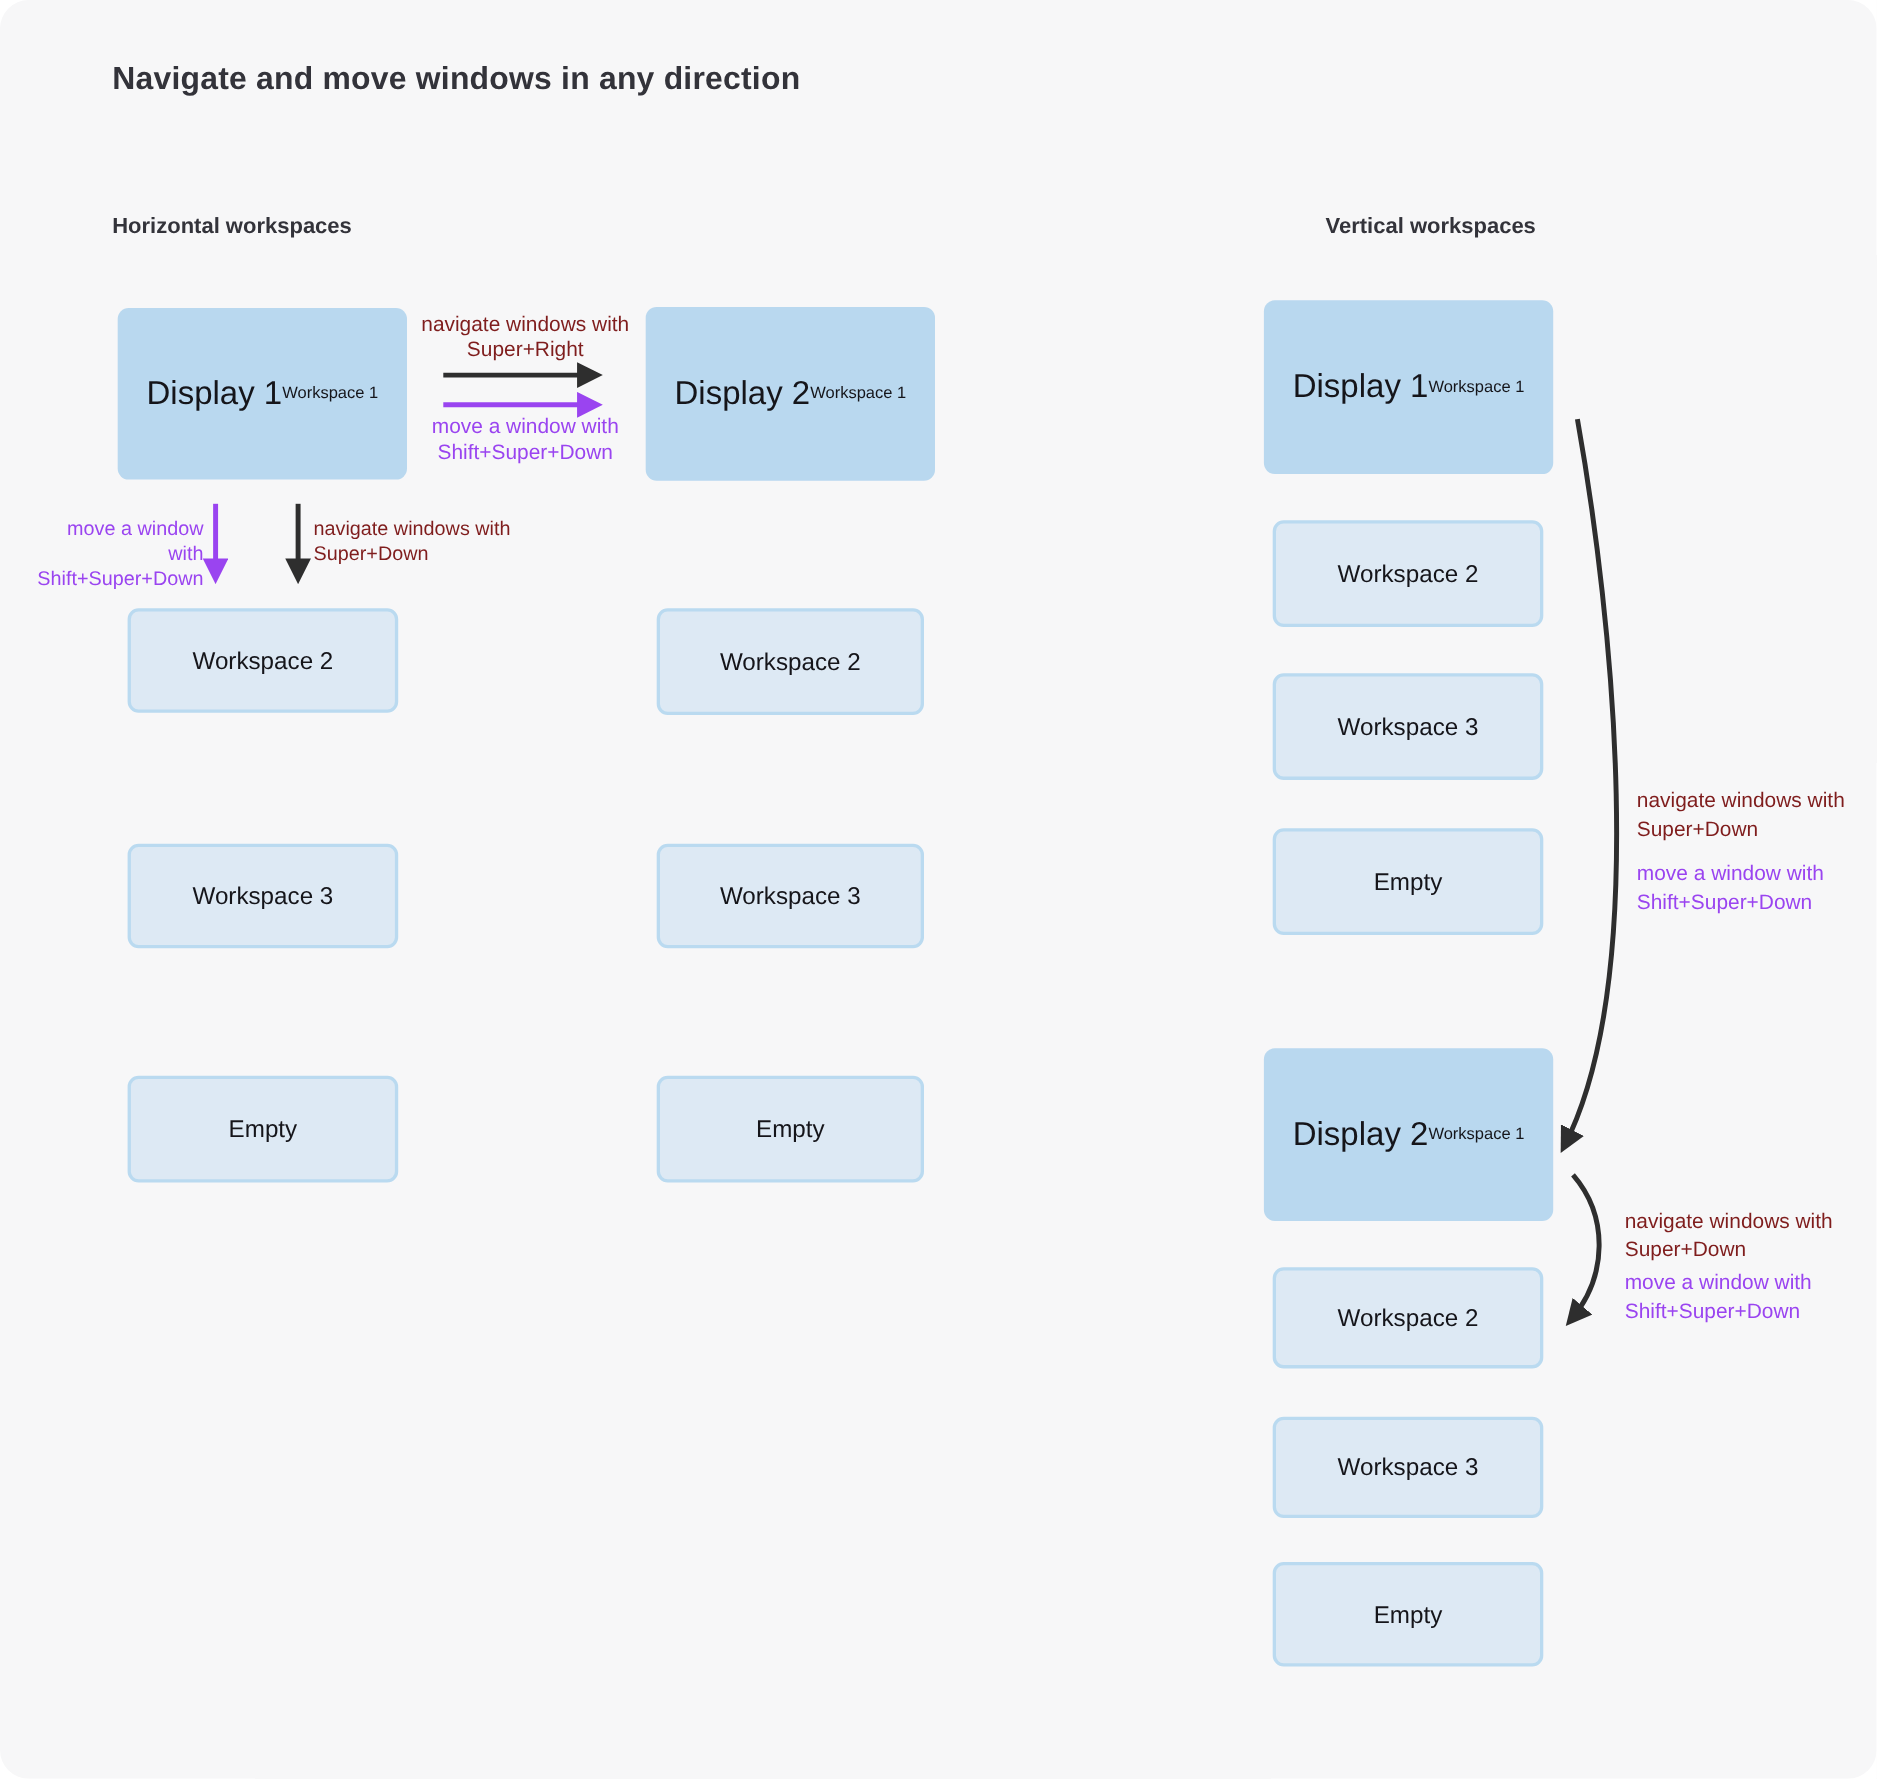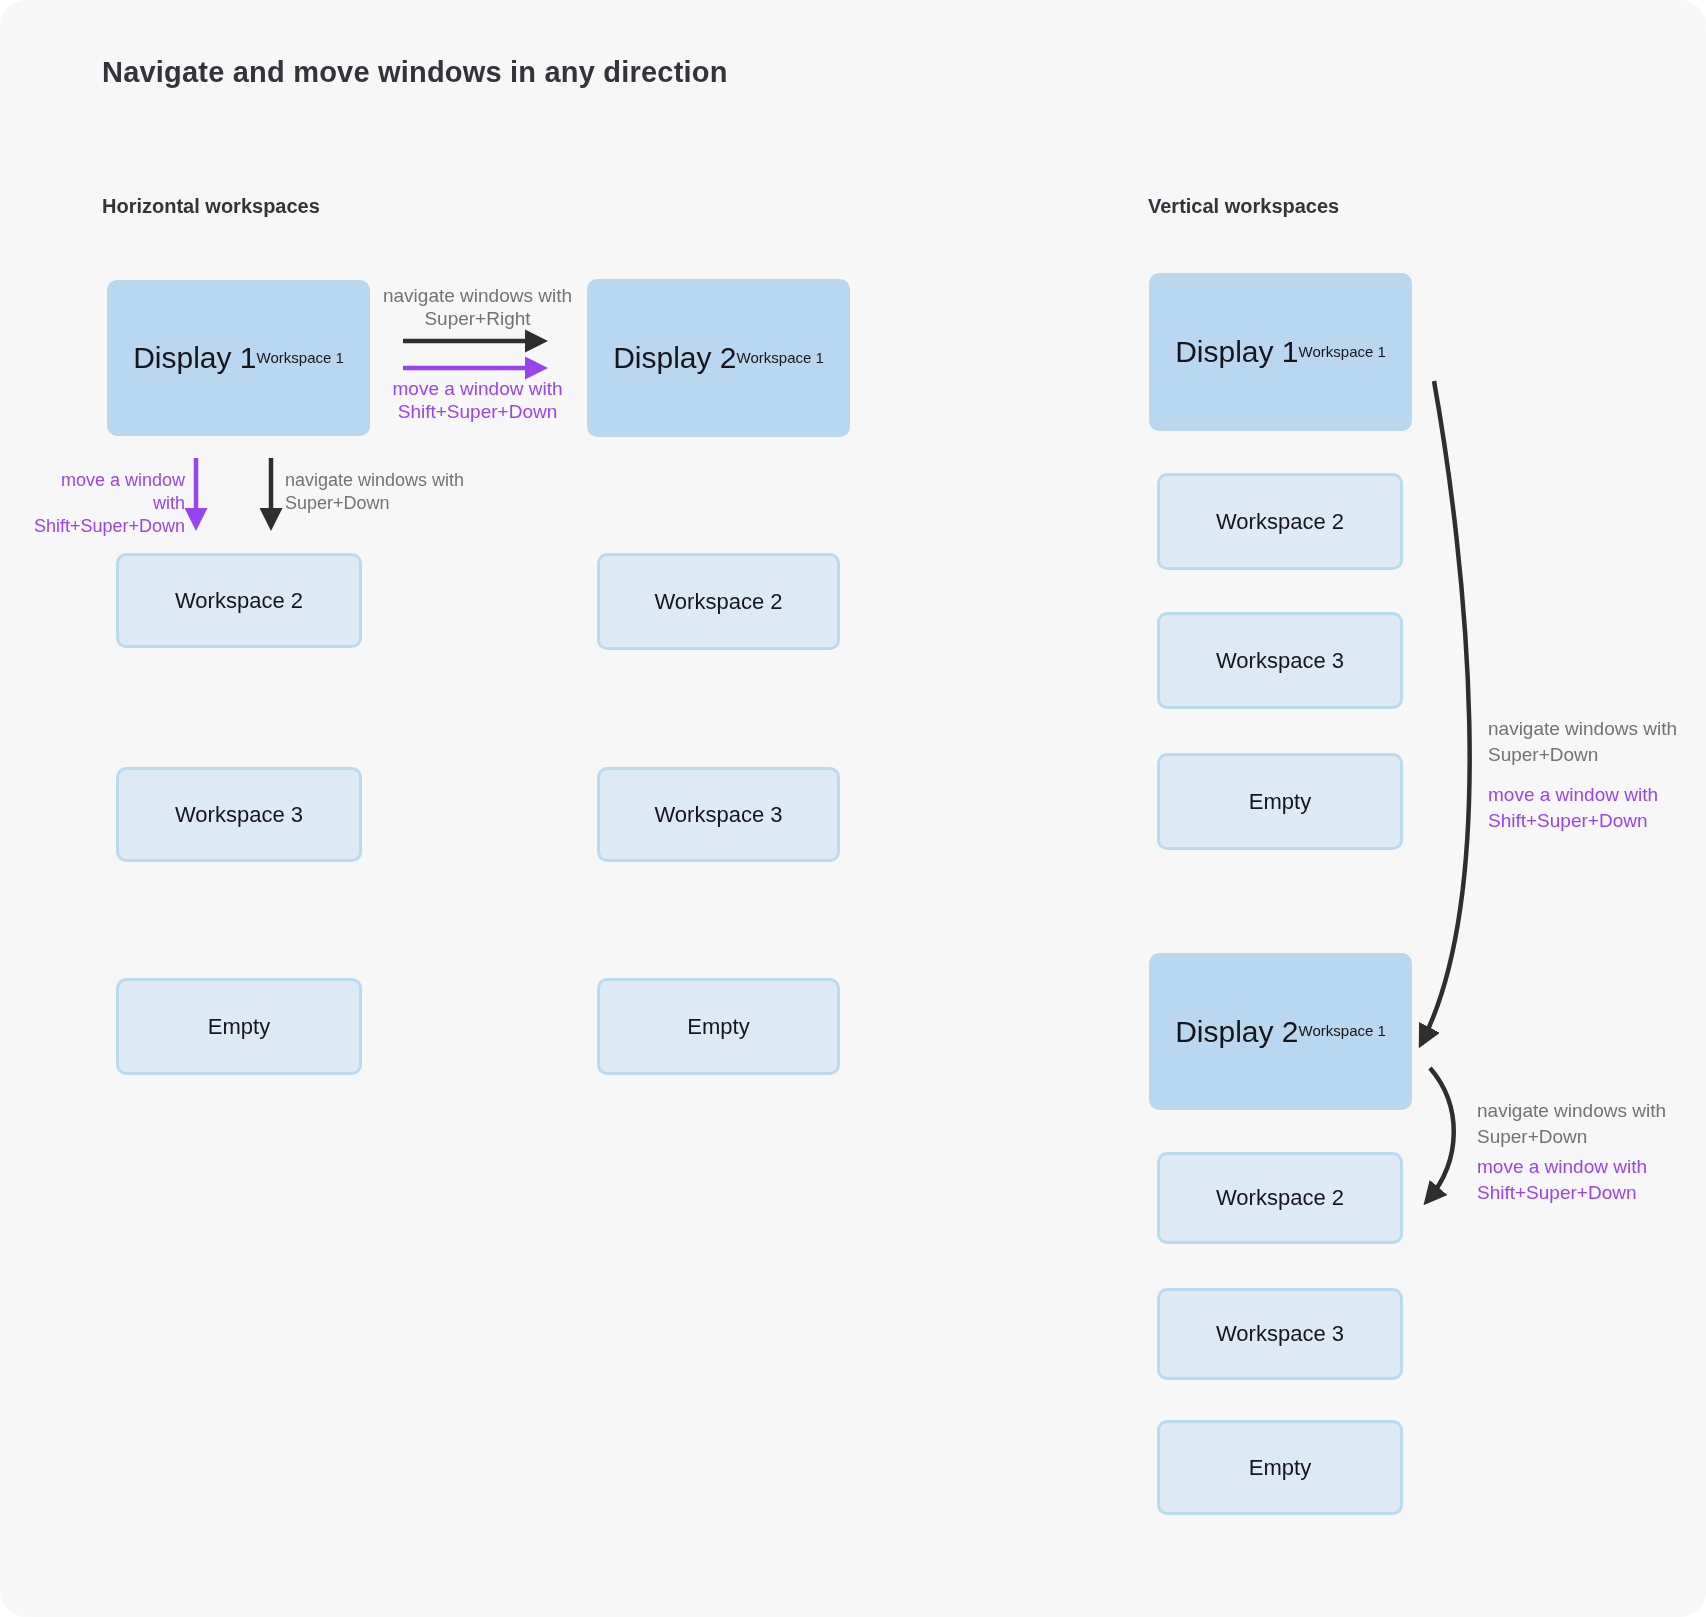--- a/index.html
+++ b/index.html
@@ -25,40 +25,40 @@
   }
   .disp{background:var(--display-fill,#b9d8ef);}
   .disp .t1{font-size:30px;line-height:1.2;}
   .disp .t2{font-size:15px;line-height:1.25;}
   .ws{
     background:var(--workspace-fill,#dde9f4);
     border:3px solid var(--workspace-border,#badaf0);
     font-size:22px;
     align-items:center;
   }
-  .lbl{position:absolute;font-size:19px;line-height:23px;color:#737373;}
+  .lbl{position:absolute;font-size:19px;line-height:23px;color:#7f1d1d;}
   .lbl.tall{line-height:26px;}
   .lbl.center{text-align:center;}
   .lbl.right{text-align:right;}
   .lbl.purple{color:var(--arrow-purple,#9a44f0);}
   svg.arrows{position:absolute;left:0;top:0;pointer-events:none;}
   .st-dark{stroke:var(--arrow-dark,#2e2e2e);stroke-width:4.5;fill:none;}
   .st-purple{stroke:var(--arrow-purple,#9a44f0);stroke-width:4.5;fill:none;}
   .mk-dark{fill:var(--arrow-dark,#2e2e2e);}
   .mk-purple{fill:var(--arrow-purple,#9a44f0);}
 </style>
 </head>
 <body>
 
 <div class="canvas">
 
   <h1 class="page-title">Navigate and move windows in any direction</h1>
 
   <h2 class="sec-heading" style="left:102px;top:195px">Horizontal workspaces</h2>
-  <h2 class="sec-heading" style="left:1148px;top:195px">Vertical workspaces</h2>
+  <h2 class="sec-heading" style="left:1205px;top:195px">Vertical workspaces</h2>
 
   <svg class="arrows" width="1706" height="1617" viewBox="0 0 1706 1617" aria-hidden="true">
     <defs>
       <marker id="ah-dark" viewBox="0 0 10 10" refX="7" refY="5" markerWidth="5.2" markerHeight="5.2" orient="auto-start-reverse">
         <path class="mk-dark" d="M0,0 L10,5 L0,10 z"></path>
       </marker>
       <marker id="ah-purple" viewBox="0 0 10 10" refX="7" refY="5" markerWidth="5.2" markerHeight="5.2" orient="auto-start-reverse">
         <path class="mk-purple" d="M0,0 L10,5 L0,10 z"></path>
       </marker>
     </defs>

